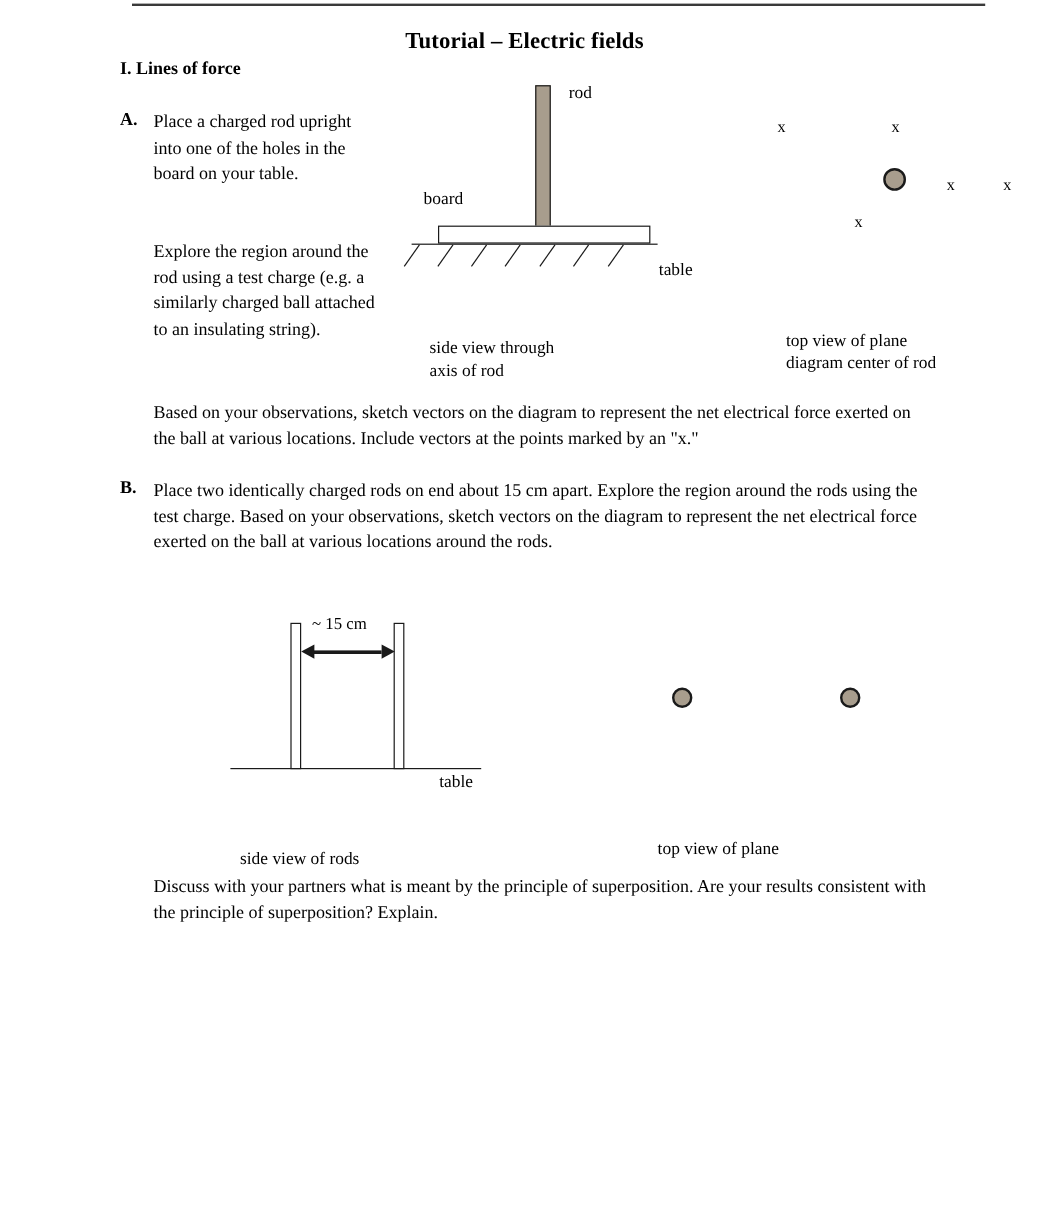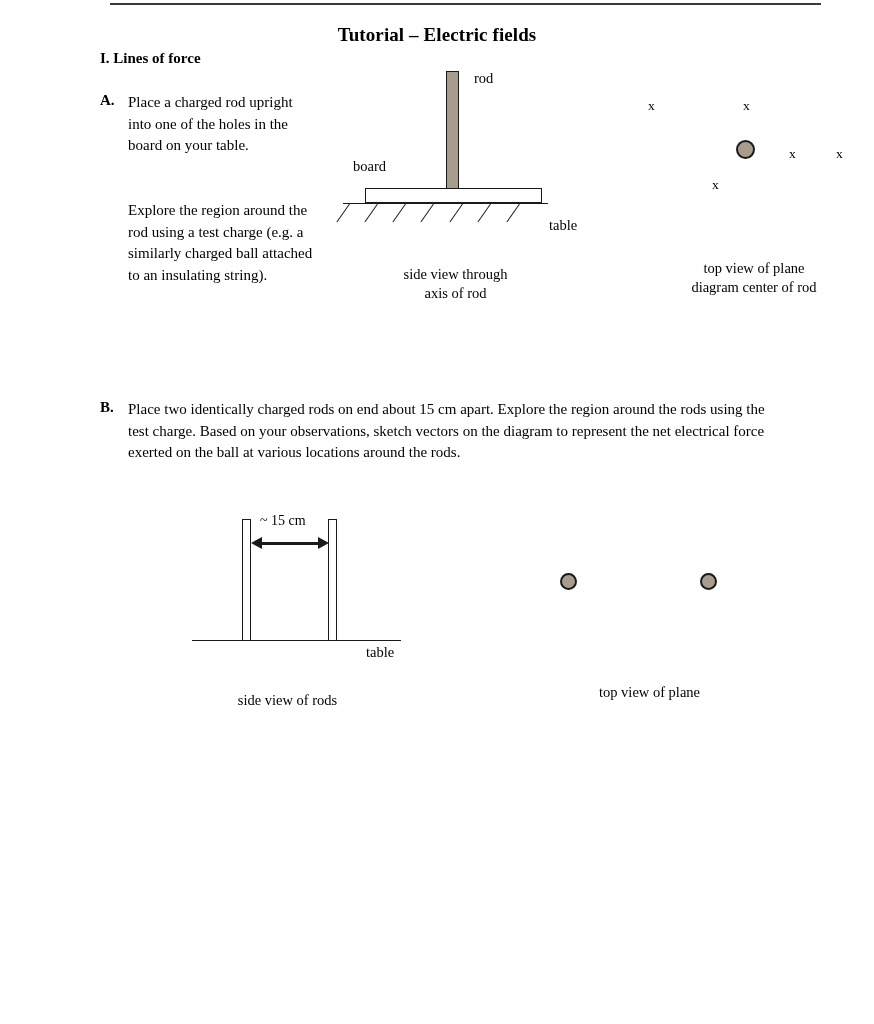--- a/index.html
+++ b/index.html
@@ -62,23 +62,23 @@
   .wide-col {
     width: 652px;
   }
 
   
   .fig {
     position: absolute;
   }
   .fig-caption {
     position: absolute;
-    text-align: center;
     font-size: 14.5px;
     line-height: 19px;
+    margin-top: 16px;
   }
   .fig-label {
     position: absolute;
     font-size: 14.5px;
     white-space: nowrap;
   }
 
   
   .rod-vert {
     position: absolute;
@@ -162,20 +162,21 @@
   <div class="doc-title">Tutorial – Electric fields</div>
 
   <div class="section-heading">I. Lines of force</div>
 
   <div class="item-letter" style="left:100px; top:92px;">A.</div>
 
   <div class="body-text narrow-col" style="left:128px; top:92px;">Place a charged rod upright into one of the holes in the board on your table.</div>
 
   <div class="body-text narrow-col" style="left:128px; top:200px;">Explore the region around the rod using a test charge (e.g. a similarly charged ball attached to an insulating string).</div>
 
+  <div class="body-text wide-col" style="left:128px; top:334px;">Based on your observations, sketch vectors on the diagram to represent the net electrical force exerted on the ball at various locations. Include vectors at the points marked by an "x."</div>
 
   <div class="fig">
 
     <div class="rod-vert" style="left:446px; top:71px; width:13px; height:122px;"></div>
 
     <div class="fig-label" style="left:474px; top:70px;">rod</div>
 
     <div class="fig-label" style="left:353px; top:158px;">board</div>
 
     <div class="board-rect" style="left:365px; top:188px; width:177px; height:15px;"></div>
@@ -239,15 +240,16 @@
   <div class="fig">
 
     <div class="rod-circle" style="left:560px; top:573px; width:17px; height:17px;"></div>
     <div class="rod-circle" style="left:700px; top:573px; width:17px; height:17px;"></div>
 
     <div class="fig-caption" style="left:548px; top:683px; width:203px;">
       <div>top view of plane</div>
     </div>
   </div>
 
+  <div class="body-text wide-col" style="left:128px; top:729px;">Discuss with your partners what is meant by the principle of superposition. Are your results consistent with the principle of superposition? Explain.</div>
 
 
 </div>
 
 </body></html>

